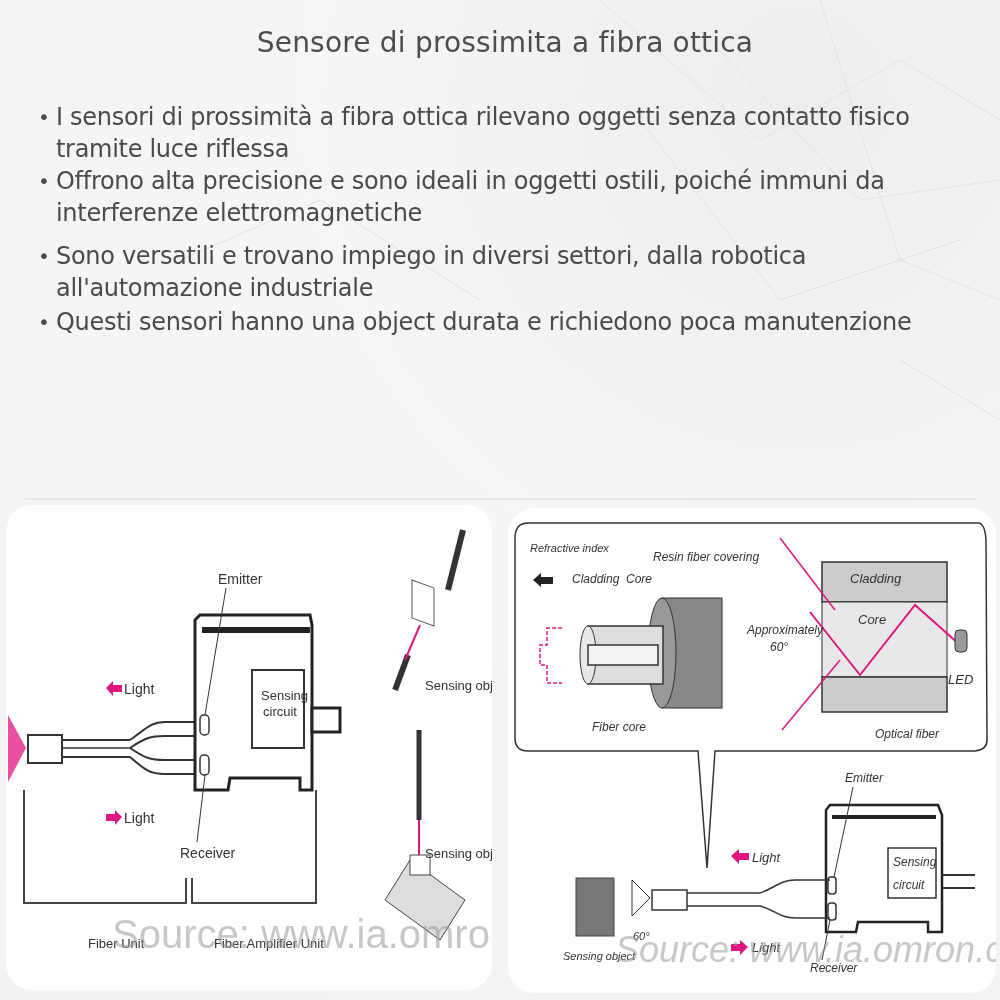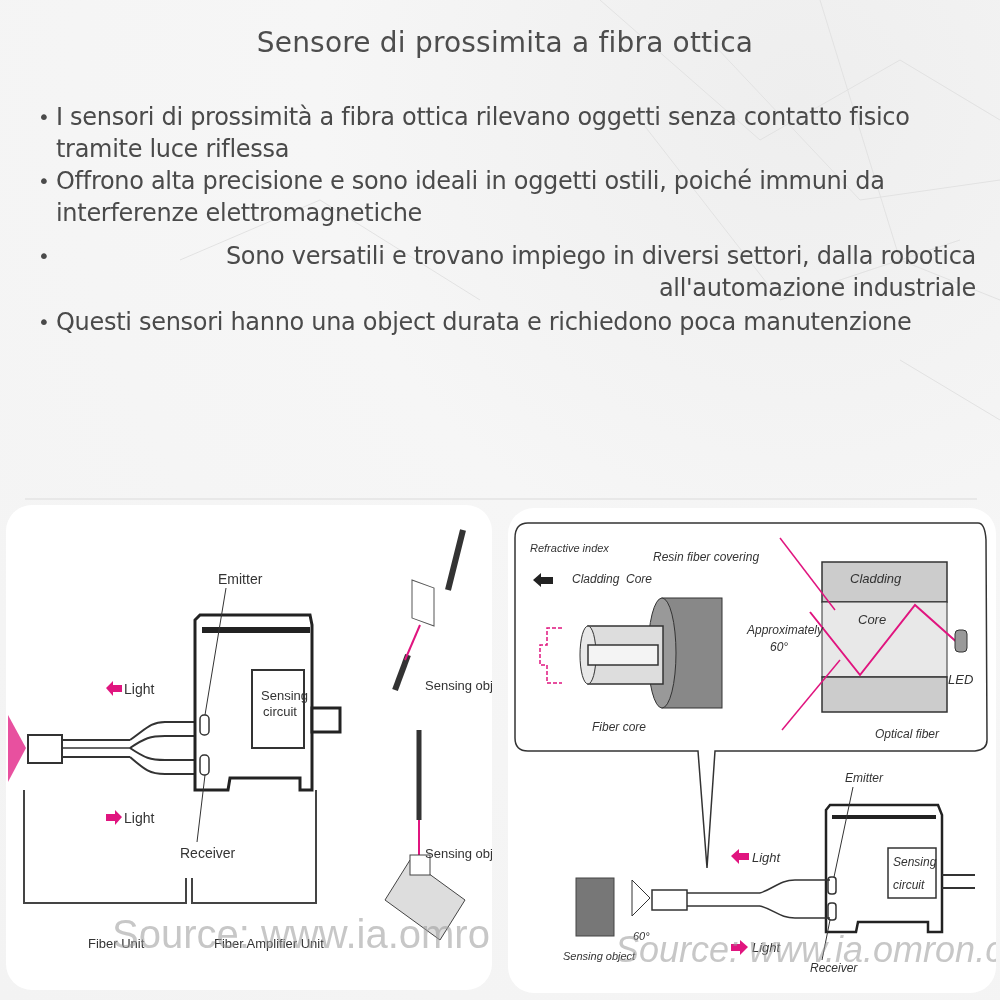--- a/index.html
+++ b/index.html
@@ -15,21 +15,21 @@
     font-size:28px; color:#4d4d4d; font-weight:normal; letter-spacing:0.2px;
   }
   .bullets { position:absolute; top:101px; left:36px; width:940px; margin:0; padding:0; list-style:none; }
   .bullets li {
     position:relative; padding-left:20px; font-size:24px; line-height:32px; color:#4a4a4a;
     letter-spacing:-0.3px;
   }
   .bullets li::before { content:"•"; position:absolute; left:2px; top:0; font-size:20px; }
   .bullets li.b1 { }
   .bullets li.b2 { margin-bottom:11px; }
-  .bullets li.b3 { margin-bottom:2px;text-align:right; }
+  .bullets li.b3 { margin-bottom:2px; }
   .divider { position:absolute; top:498px; left:25px; width:952px; height:2px; background:#e8e8e8; }
   .panel { position:absolute; background:#ffffff; border-radius:26px; overflow:hidden; }
   .panel-left { top:505px; left:6px; width:486px; height:485px; }
   .panel-right { top:508px; left:508px; width:488px; height:485px;font-style:italic; }
   svg text { font-family: "Liberation Sans", sans-serif; }
   .watermark { font-family:"Liberation Sans", sans-serif; }
 </style>
 </head>
 <body>
 

